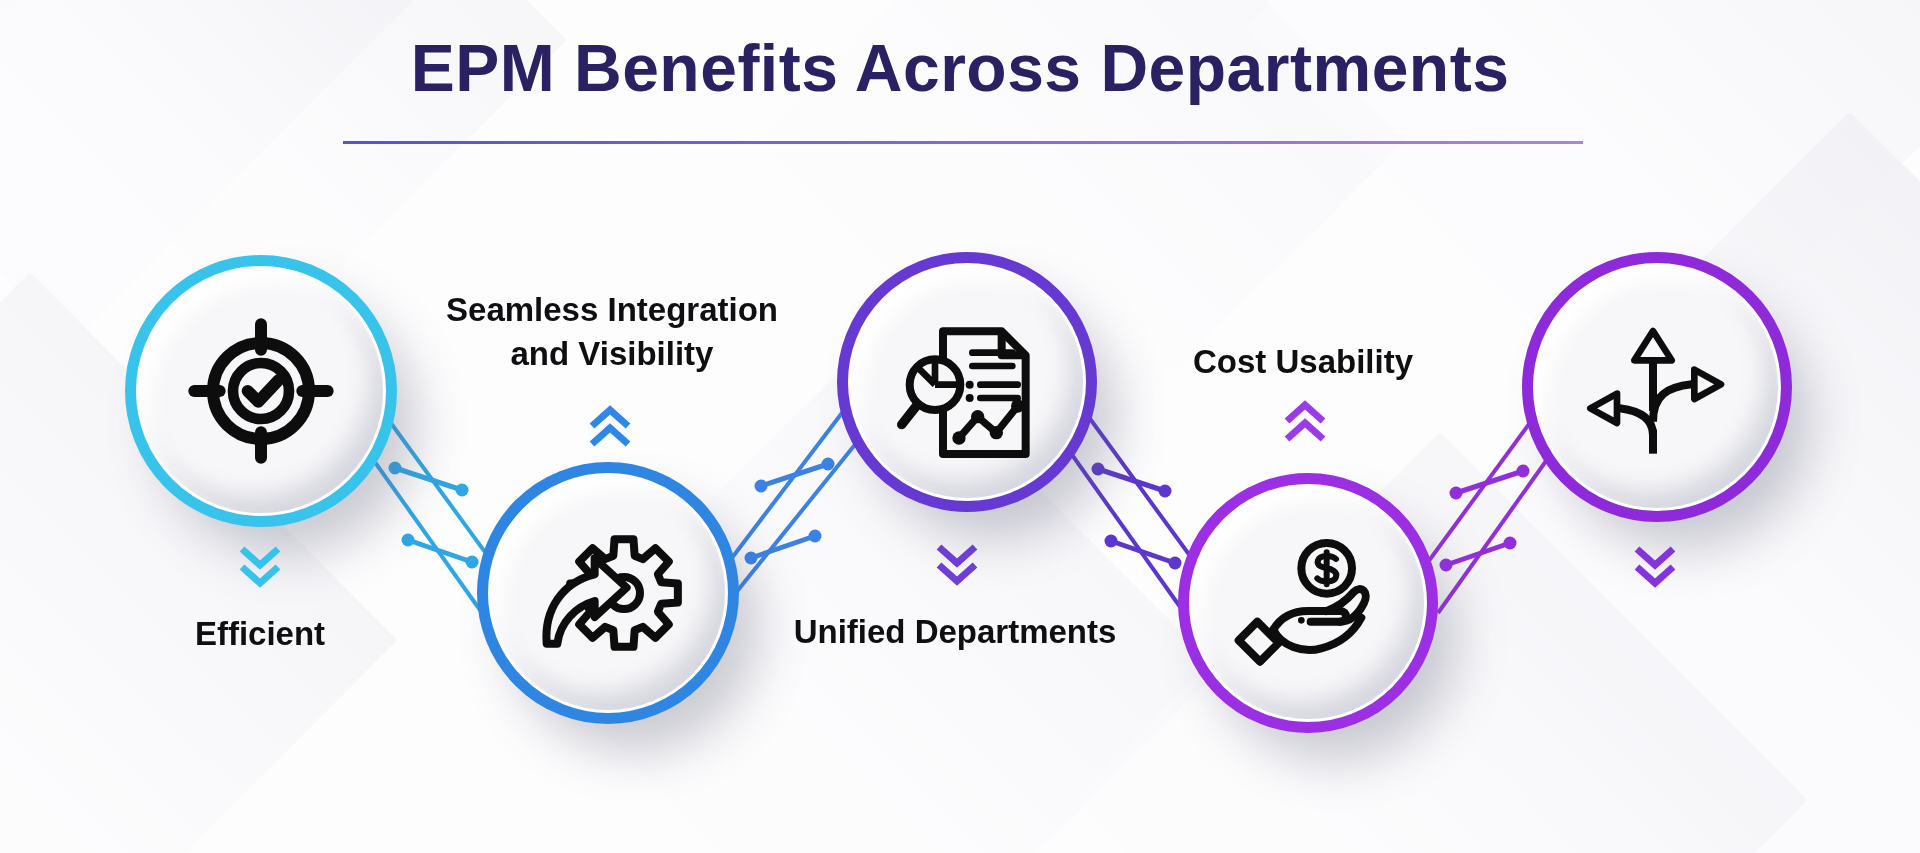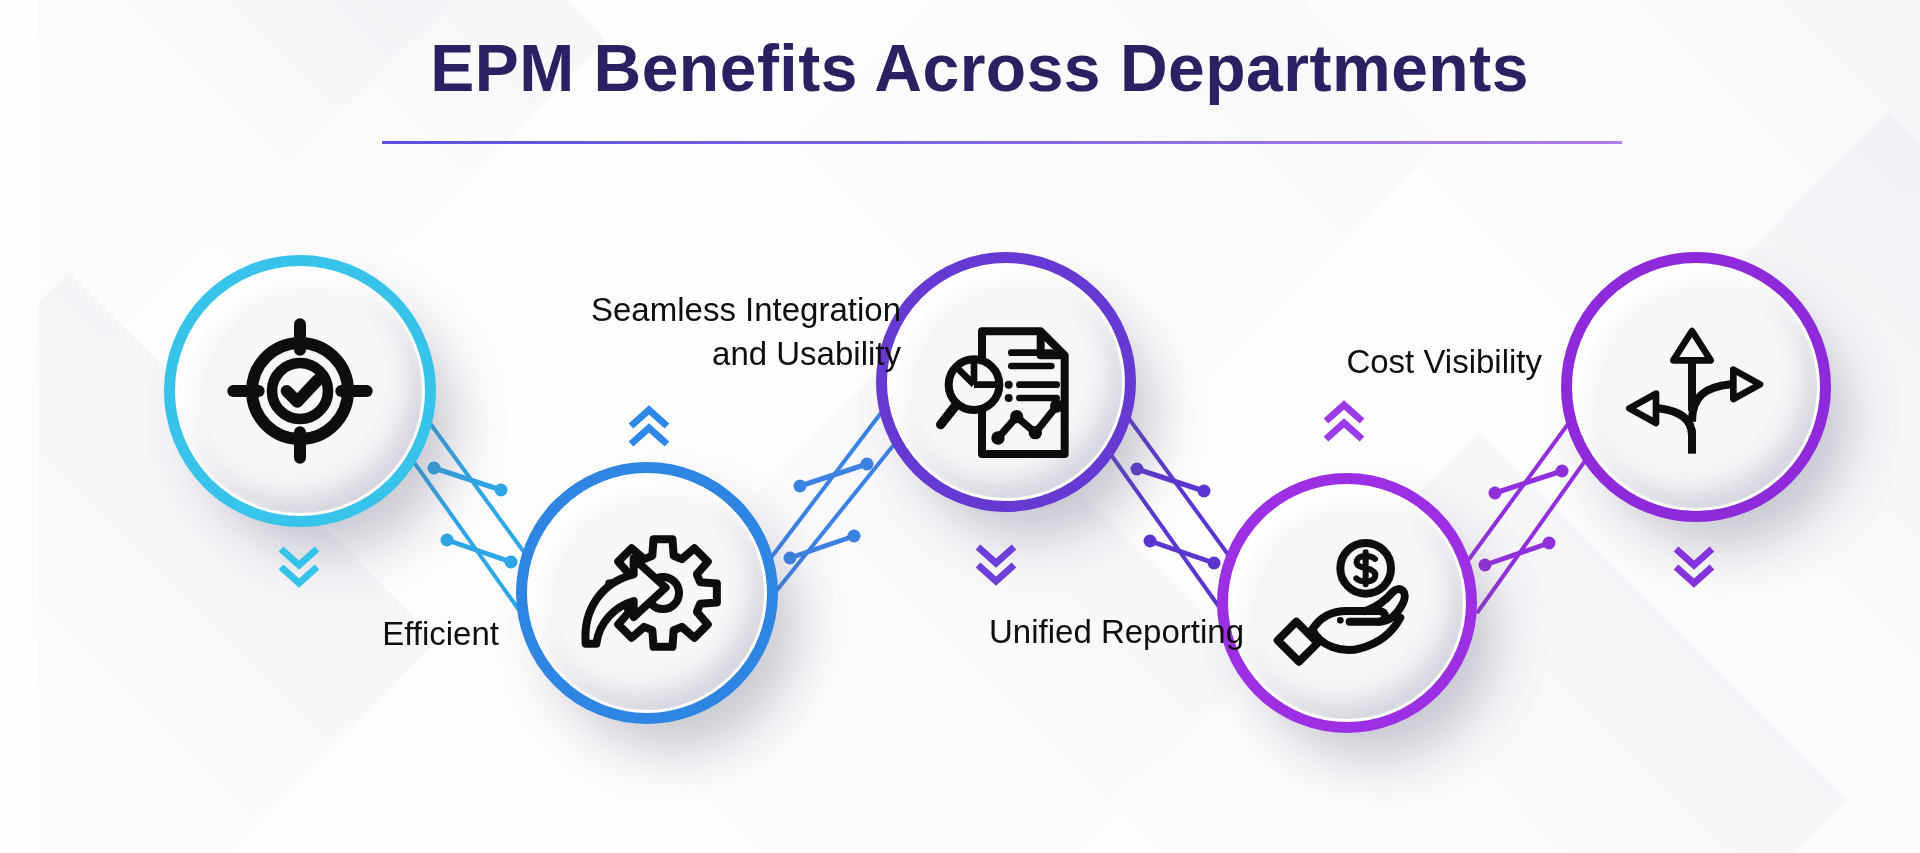--- a/index.html
+++ b/index.html
@@ -1,21 +1,21 @@
 <!DOCTYPE html>
 <html><head>
 <meta charset="utf-8">
 <style>
   html,body{margin:0;padding:0;}
   body{
     width:1920px;height:853px;overflow:hidden;position:relative;
     background:#fdfdfe;
     font-family:"Liberation Sans","DejaVu Sans",sans-serif;
   }
-  .stage{position:absolute;inset:0;overflow:hidden;margin-left:39px;}
+  .stage{position:absolute;inset:0;overflow:hidden;}
   
   .dia{position:absolute;transform:rotate(45deg);
        background:linear-gradient(180deg,#f0f0f5 0%,#fbfbfd 70%);
        opacity:.75;border-radius:4px;}
   
   .title{position:absolute;left:0;right:0;top:30px;text-align:center;
          font-size:66px;font-weight:bold;letter-spacing:.5px;color:#2a2163;}
   .title-underline{position:absolute;left:343px;top:141px;width:1240px;height:3px;
          background:linear-gradient(90deg,var(--ug1,#5750e0),var(--ug2,#b07ee8));}
   
@@ -32,22 +32,22 @@
                    inset -12px -16px 22px rgba(140,140,165,.30);
         display:flex;align-items:center;justify-content:center;}
   .icn{width:160px;height:160px;}
   .ink{stroke:#0d0d0d;fill:none;stroke-linejoin:round;}
   .ink-f{fill:#f7f7f9;stroke:#0d0d0d;stroke-linejoin:round;}
   
   .chev{position:absolute;width:46px;height:44px;z-index:3;}
   .chev svg{display:block;width:46px;height:44px;}
   .chev.up svg{transform:rotate(180deg);}
   
-  .lbl{position:absolute;z-index:3;font-size:33px;font-weight:normal;color:#0f0f12;
-       text-align:right;line-height:44px;white-space:nowrap;}
+  .lbl{position:absolute;z-index:3;font-size:33px;font-weight:bold;color:#0f0f12;
+       text-align:center;line-height:44px;white-space:nowrap;}
 </style>
 </head>
 <body>
 
 <div class="stage">
 
   <div class="dia" style="left:-180px;top:-260px;width:500px;height:500px"></div>
   <div class="dia" style="left:60px;top:-170px;width:420px;height:420px;opacity:.5"></div>
   <div class="dia" style="left:-230px;top:380px;width:520px;height:520px;opacity:.55"></div>
   <div class="dia" style="left:640px;top:430px;width:480px;height:480px;opacity:.45"></div>
@@ -231,23 +231,23 @@
       <path d="M5 5 L23 21 L41 5"></path>
           <path d="M5 23 L23 39 L41 23"></path>
         </g>
       </svg>
   </div>
 
   <div class="lbl" style="left:60px;top:612px;width:400px">Efficient</div>
 
   <div class="lbl" style="left:362px;top:288px;width:500px">
     <div>Seamless Integration</div>
-    <div>and Usability</div>
+    <div>and Visibility</div>
   </div>
 
   <div class="lbl" style="left:705px;top:610px;width:500px">
-    <div>Unified Reporting</div>
-  </div>
-
-  <div class="lbl" style="left:1103px;top:340px;width:400px">Cost Visibility</div>
+    <div>Unified Departments</div>
+  </div>
+
+  <div class="lbl" style="left:1103px;top:340px;width:400px">Cost Usability</div>
 
 
 </div>
 
 </body></html>

